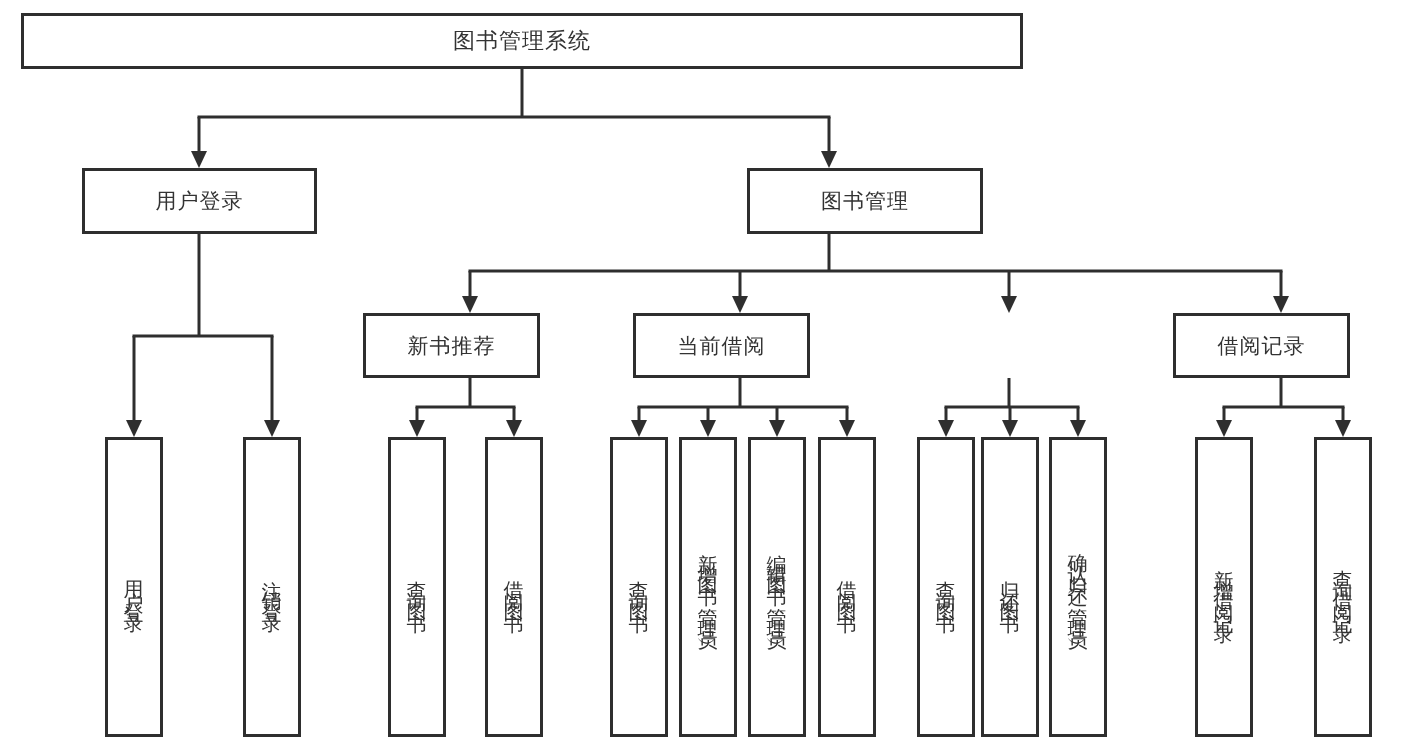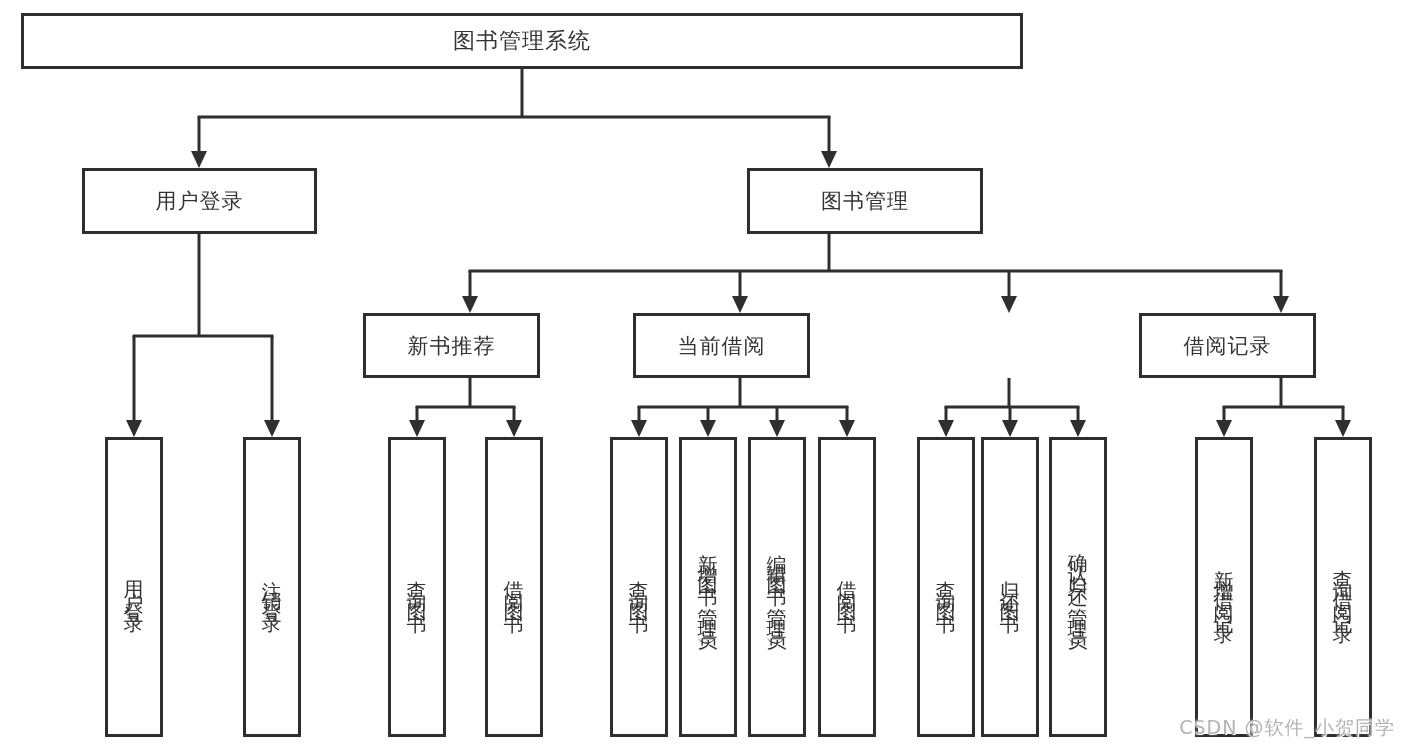--- a/index.html
+++ b/index.html
@@ -123,33 +123,32 @@
   <div class="box hbox lvl2" style="left:747px;width:236px;">
     <span>图书管理</span>
   </div>
 
   <div class="box hbox lvl3" style="left:363px;">
     <span>新书推荐</span>
   </div>
   <div class="box hbox lvl3" style="left:633px;">
     <span>当前借阅</span>
   </div>
-  <div class="box hbox lvl3" style="left:1139px;">
+  <div class="box hbox lvl3" style="left:1173px;">
     <span>借阅记录</span>
   </div>
 
   <div class="box vbox" style="left:105px;">用户登录</div>
   <div class="box vbox" style="left:243px;">注销登录</div>
   <div class="box vbox" style="left:388px;">查询图书</div>
   <div class="box vbox" style="left:485px;">借阅图书</div>
   <div class="box vbox" style="left:610px;">查询图书</div>
   <div class="box vbox" style="left:679px;">新增图书（管理员）</div>
   <div class="box vbox" style="left:748px;">编辑图书（管理员）</div>
   <div class="box vbox" style="left:818px;">借阅图书</div>
   <div class="box vbox" style="left:917px;">查询图书</div>
   <div class="box vbox" style="left:981px;">归还图书</div>
   <div class="box vbox" style="left:1049px;">确认归还（管理员）</div>
   <div class="box vbox" style="left:1195px;">新增借阅记录</div>
   <div class="box vbox" style="left:1314px;">查询借阅记录</div>
 
-  <div class="watermark">CSDN @软件_小贺同学</div>
 
 </div>
 
 </body></html>

